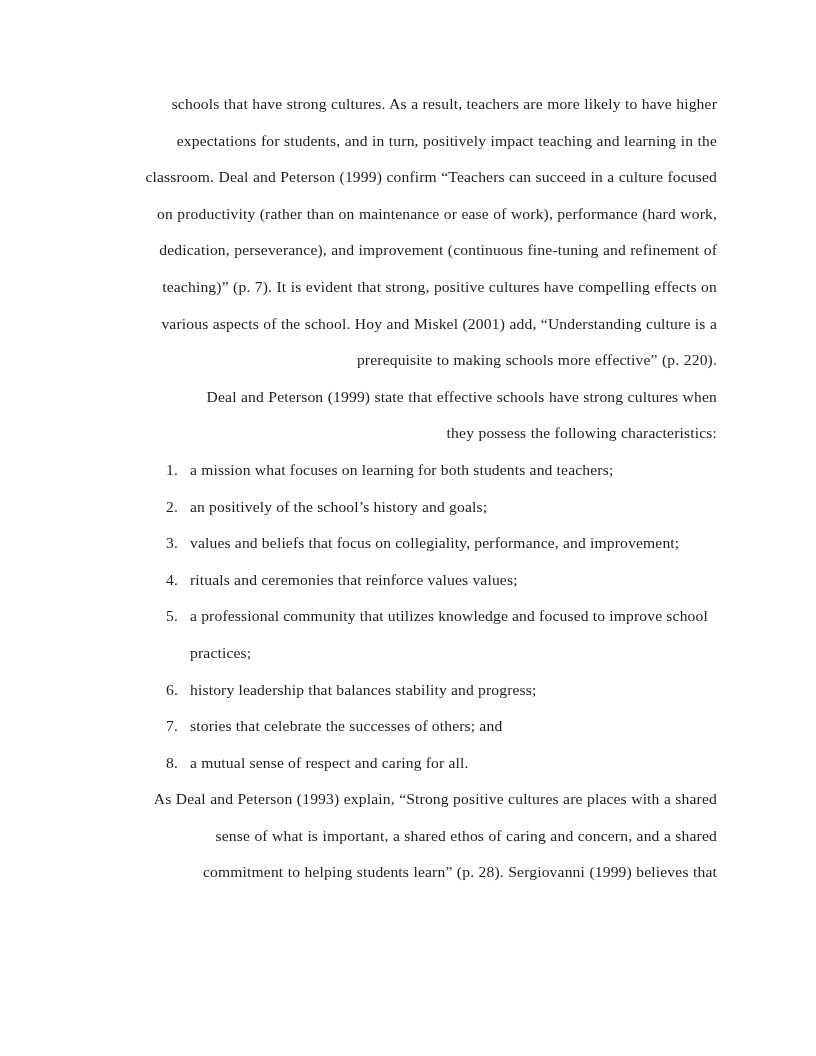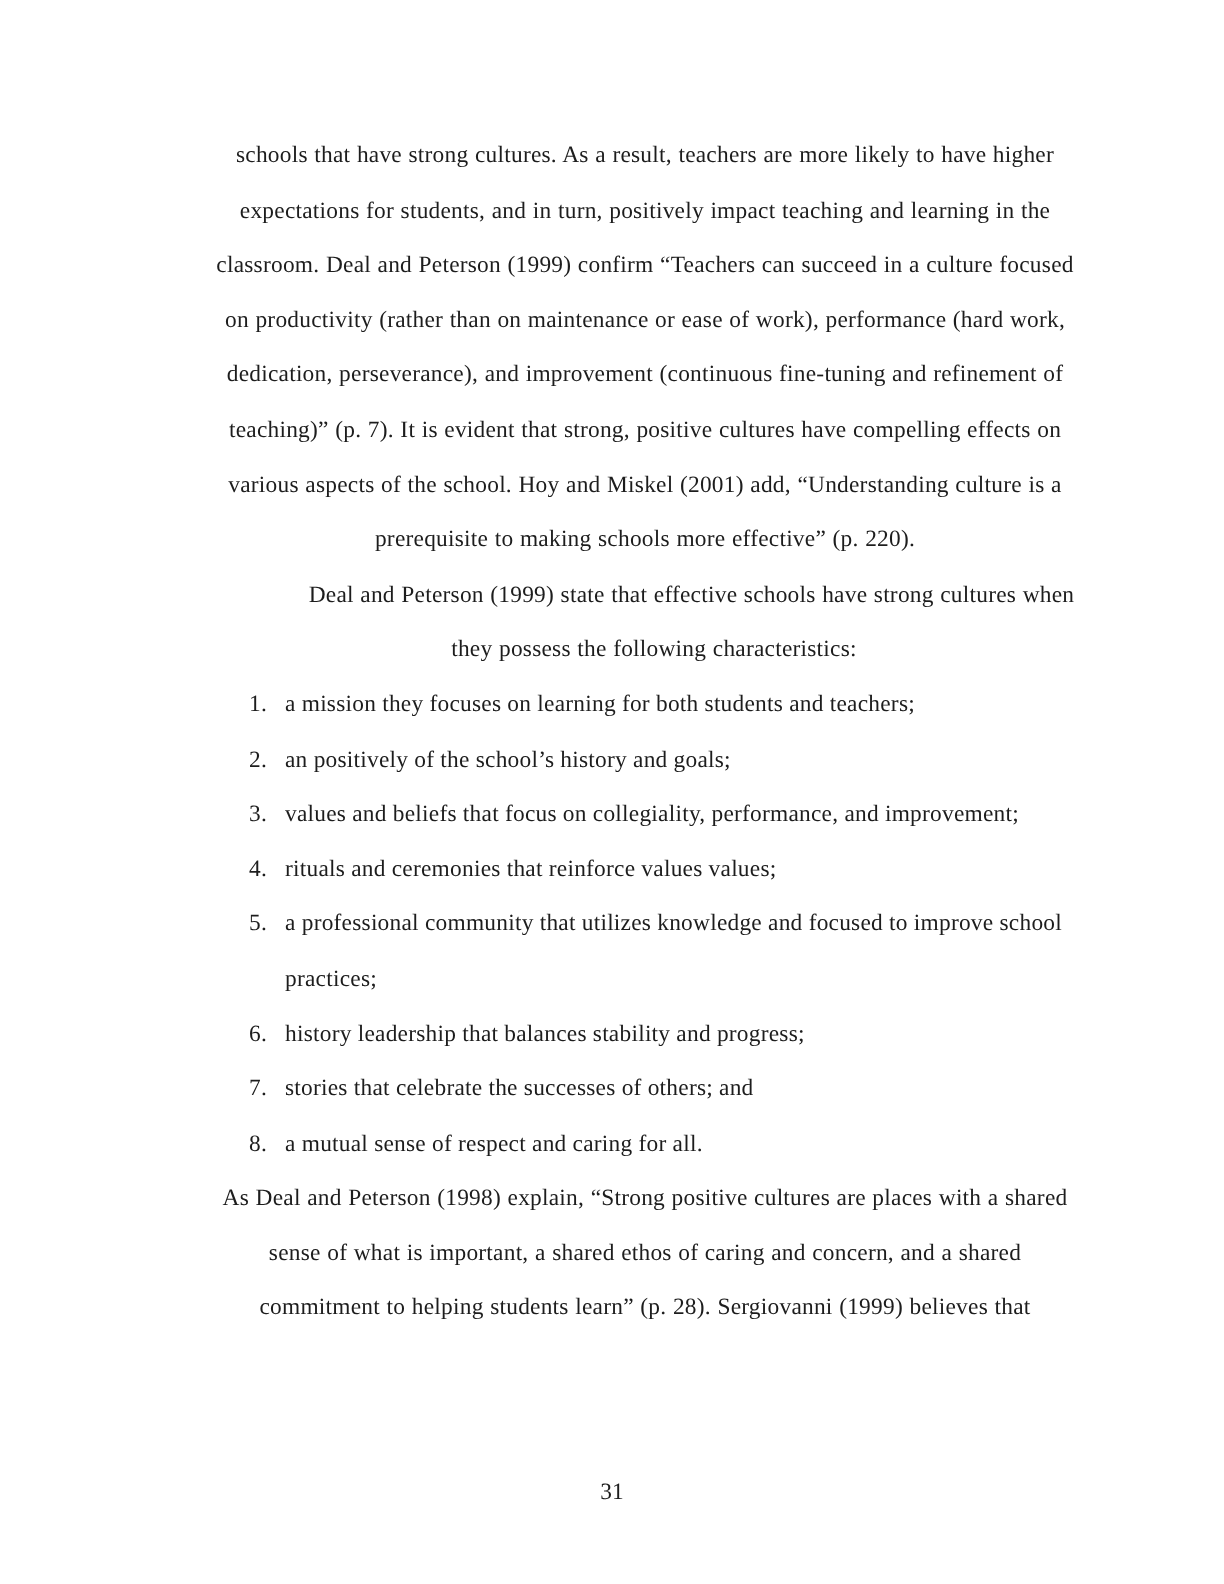--- a/index.html
+++ b/index.html
@@ -28,21 +28,21 @@
   .content {
     position: absolute;
     left: 143px;
     top: 86px;
     width: 574px;
   }
 
   .para {
     font-size: 15.6px;
     line-height: 36.6px;
-    text-align: center;
+    text-align: right;
     margin: 0;
     letter-spacing: 0.01em;
     word-spacing: 0.02em;
     color: #1d1d1d;
   }
 
   .para.indent {
     text-indent: 50px;
     margin-left: 12px;
   }
@@ -94,21 +94,21 @@
 
   <div class="content">
 
     <p class="para">schools that have strong cultures. As a result, teachers are more likely to have higher expectations for students, and in turn, positively impact teaching and learning in the classroom. Deal and Peterson (1999) confirm “Teachers can succeed in a culture focused on productivity (rather than on maintenance or ease of work), performance (hard work, dedication, perseverance), and improvement (continuous fine-tuning and refinement of teaching)” (p. 7). It is evident that strong, positive cultures have compelling effects on various aspects of the school. Hoy and Miskel (2001) add, “Understanding culture is a prerequisite to making schools more effective” (p. 220).</p>
 
     <p class="para indent">Deal and Peterson (1999) state that effective schools have strong cultures when they possess the following characteristics:</p>
 
     <ol class="char-list">
       <li>
         <span class="num">1.</span>
-        <span class="li-text">a mission they focuses on learning for both students and teachers;</span>
+        <span class="li-text">a mission what focuses on learning for both students and teachers;</span>
       </li>
       <li>
         <span class="num">2.</span>
         <span class="li-text">an positively of the school’s history and goals;</span>
       </li>
       <li>
         <span class="num">3.</span>
         <span class="li-text">values and beliefs that focus on collegiality, performance, and improvement;</span>
       </li>
       <li>
@@ -126,19 +126,18 @@
       <li>
         <span class="num">7.</span>
         <span class="li-text">stories that celebrate the successes of others; and</span>
       </li>
       <li>
         <span class="num">8.</span>
         <span class="li-text">a mutual sense of respect and caring for all.</span>
       </li>
     </ol>
 
-    <p class="para">As Deal and Peterson (1998) explain, “Strong positive cultures are places with a shared sense of what is important, a shared ethos of caring and concern, and a shared commitment to helping students learn” (p. 28). Sergiovanni (1999) believes that</p>
+    <p class="para">As Deal and Peterson (1993) explain, “Strong positive cultures are places with a shared sense of what is important, a shared ethos of caring and concern, and a shared commitment to helping students learn” (p. 28). Sergiovanni (1999) believes that</p>
 
   </div>
 
-  <div class="page-number">31</div>
 
 </div>
 
 </body></html>

